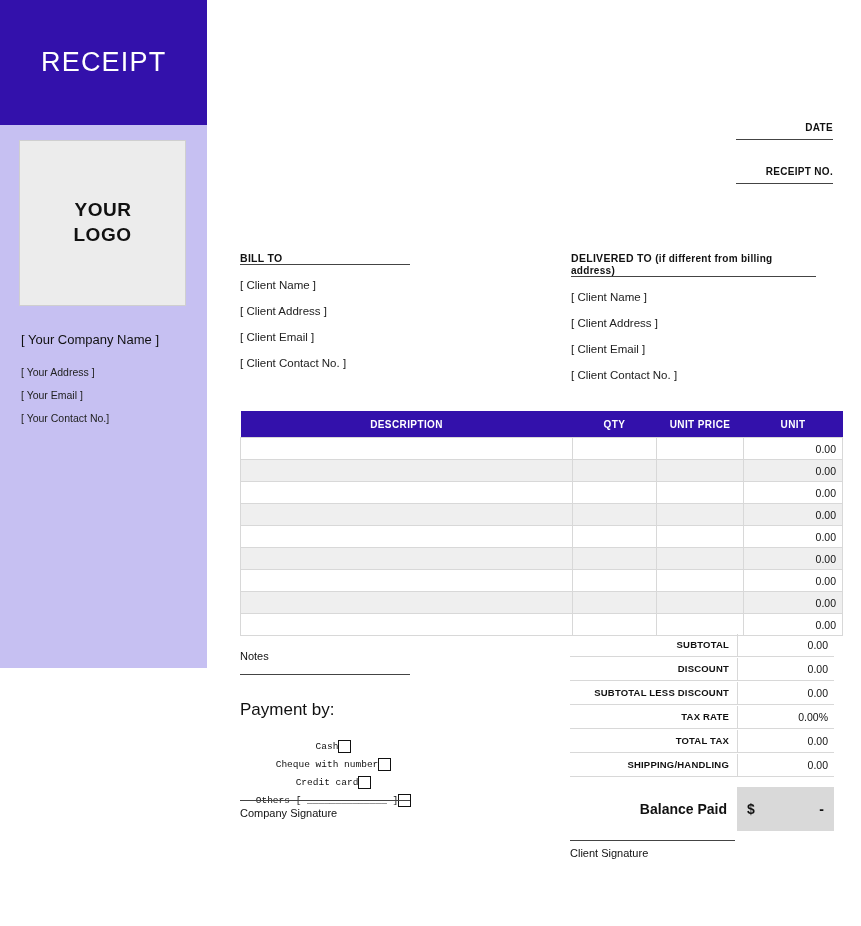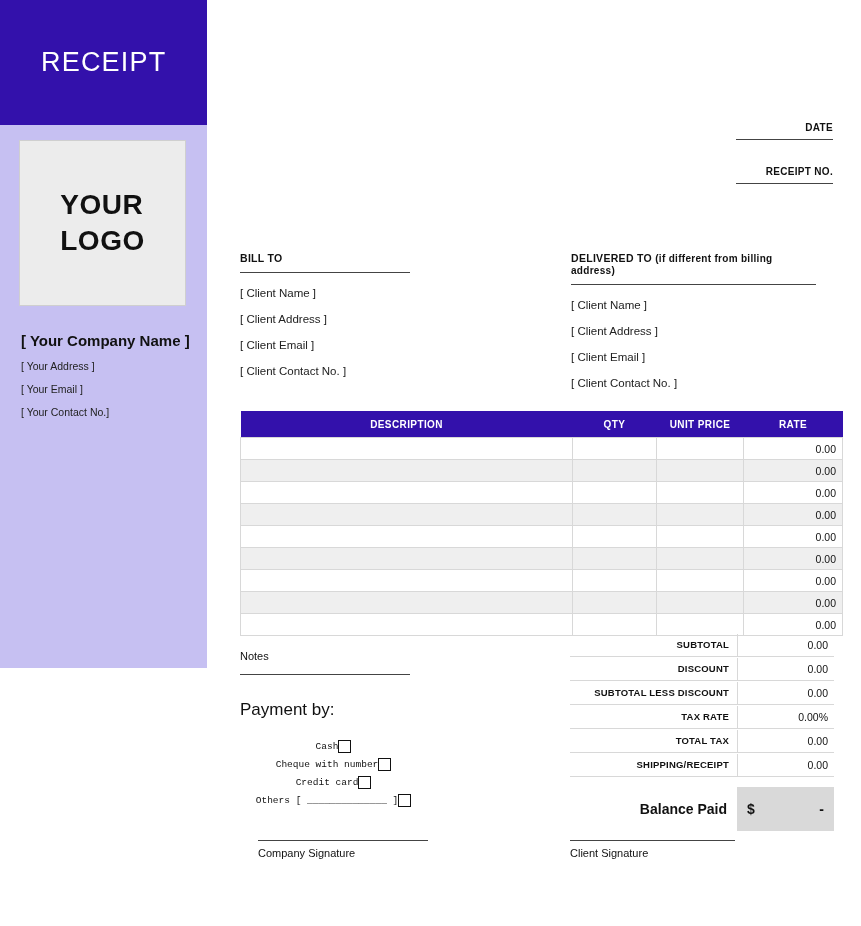--- a/index.html
+++ b/index.html
@@ -46,38 +46,38 @@
     top: 140px;
     width: 165px;
     height: 164px;
     background: #ececec;
     border: 1px solid #cfcfcf;
     display: flex;
     align-items: center;
     justify-content: center;
   }
   #logo-text {
-    text-align: left;
-    font-size: 28px;
+    text-align: right;
+    font-size: 19px;
     font-weight: bold;
     line-height: 1.3;
     color: #111111;
     letter-spacing: 0.5px;
   }
   #company-block {
     position: absolute;
     left: 21px;
     top: 332px;
     width: 180px;
   }
   #company-name {
-    font-size: 15px;
-    font-weight: bold;
+    font-size: 13px;
+    font-weight: normal;
     color: #111111;
-    margin-bottom: 11px;
+    margin-bottom: 19px;
   }
   .company-line {
     font-size: 10.5px;
     color: #222222;
     margin-bottom: 11px;
   }
 
   
   #main {
     position: absolute;
@@ -103,21 +103,20 @@
   #receiptno-field { top: 166px; }
 
   
   .addr-block { position: absolute; }
   #bill-to-block { left: 33px; top: 252px; width: 170px; }
   #delivered-to-block { left: 364px; top: 252px; width: 245px; }
   .addr-heading {
     font-size: 10.5px;
     font-weight: bold;
     letter-spacing: 0.3px;
-    padding-bottom: 8px;
     border-bottom: 1px solid #444444;
     width: 170px;
   }
   #delivered-to-block .addr-heading { width: 245px; }
   .addr-note {
     font-weight: bold;
     font-size: 10px;
   }
   .addr-line {
     font-size: 11.5px;
@@ -251,21 +250,21 @@
     border: 1.6px solid #111111;
   }
 
   
   .sig {
     position: absolute;
     font-size: 11px;
     padding-top: 6px;
     border-top: 1px solid #444444;
   }
-  #company-sig { left: 33px; top: 840px; width: 170px; margin-left: 18px; }
+  #company-sig { left: 33px; top: 800px; width: 170px; }
   #client-sig { left: 363px; top: 840px; width: 165px; }
 </style>
 </head>
 <body>
 
 <div id="sidebar">
   <div id="sidebar-header">
     <div id="receipt-title">RECEIPT</div>
   </div>
 
@@ -307,21 +306,21 @@
     <div class="addr-line">[ Client Email ]</div>
     <div class="addr-line">[ Client Contact No. ]</div>
   </div>
 
   <table id="items-table">
     <thead>
       <tr>
         <th class="col-desc">DESCRIPTION</th>
         <th class="col-qty">QTY</th>
         <th class="col-unit">UNIT PRICE</th>
-        <th class="col-total" style="text-align:center;">RATE</th>
+        <th class="col-total" style="text-align:center;">UNIT</th>
       </tr>
     </thead>
     <tbody>
       <tr>
         <td class="col-desc"></td>
         <td class="col-qty"></td>
         <td class="col-unit"></td>
         <td class="col-total">0.00</td>
       </tr>
       <tr class="alt">
@@ -390,21 +389,21 @@
     </div>
     <div class="tot-row">
       <div class="tot-label">TAX RATE</div>
       <div class="tot-value">0.00%</div>
     </div>
     <div class="tot-row">
       <div class="tot-label">TOTAL TAX</div>
       <div class="tot-value">0.00</div>
     </div>
     <div class="tot-row">
-      <div class="tot-label">SHIPPING/RECEIPT</div>
+      <div class="tot-label">SHIPPING/HANDLING</div>
       <div class="tot-value">0.00</div>
     </div>
 
     <div id="balance-row">
       <div id="balance-label">Balance Paid</div>
       <div id="balance-box">
         <span>$</span>
         <span>-</span>
       </div>
     </div>

